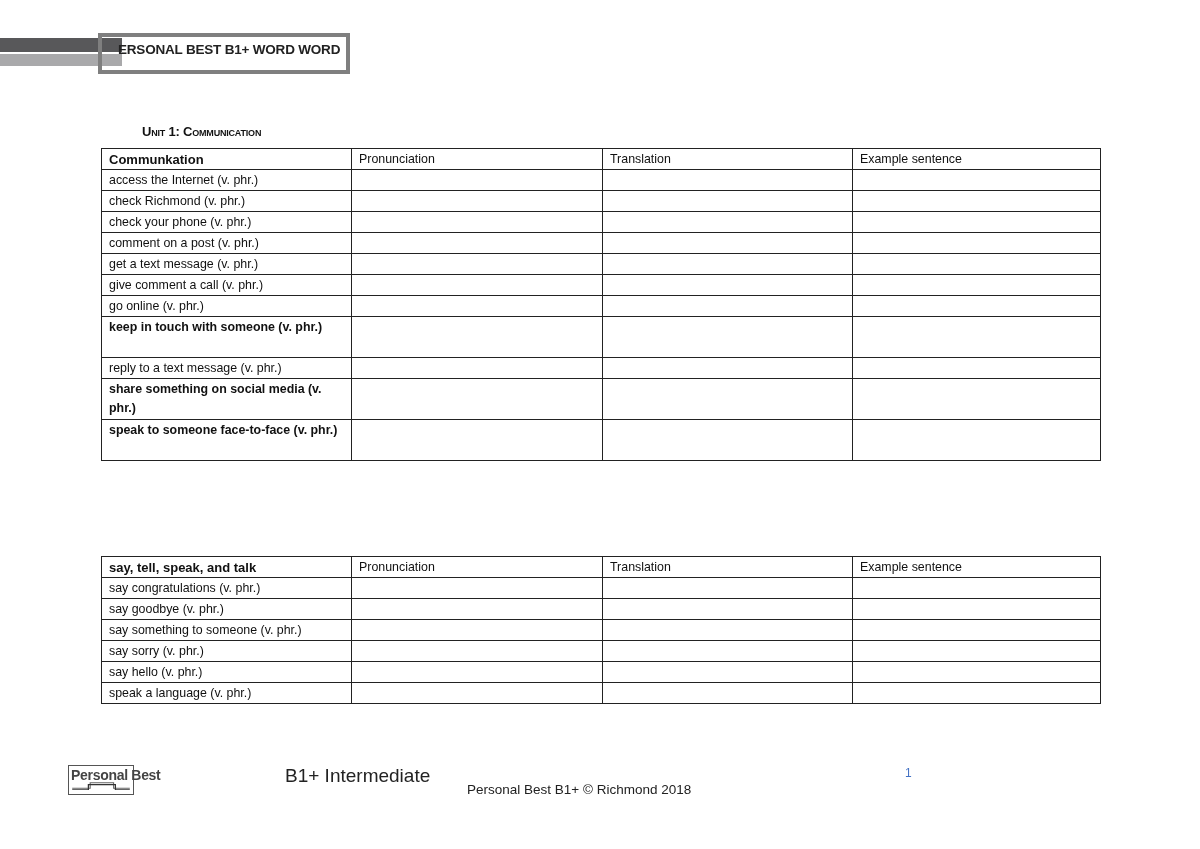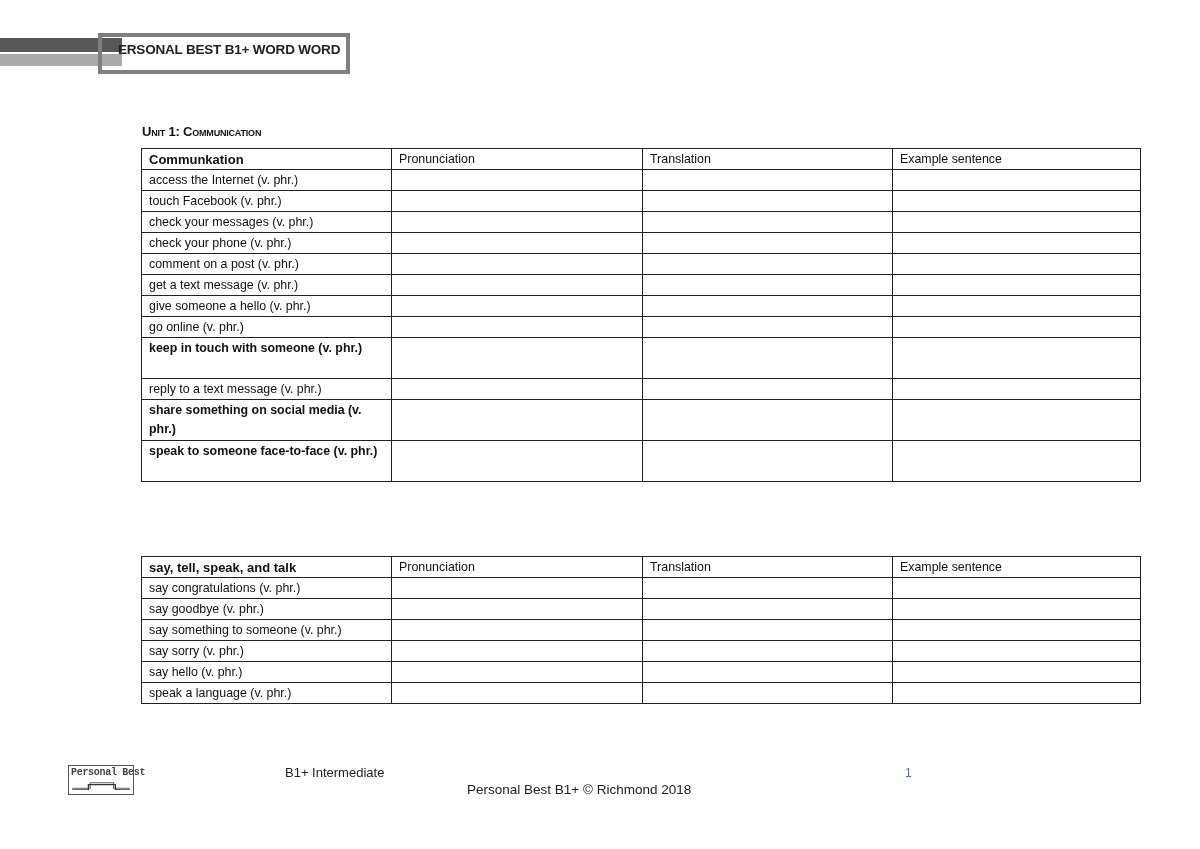--- a/index.html
+++ b/index.html
@@ -2,34 +2,34 @@
 <html><head>
 <meta charset="utf-8">
 <style>
   html, body { margin:0; padding:0; background:#ffffff; }
   body { width:1200px; height:849px; position:relative; overflow:hidden; font-family:"Liberation Sans", sans-serif; color:#111; }
   .hdr-bar-dark { position:absolute; left:0; top:38px; width:122px; height:14px; background:#58585a; }
   .hdr-bar-light { position:absolute; left:0; top:54px; width:122px; height:12px; background:#a9a9ab; }
   .hdr-box { position:absolute; left:98px; top:33px; width:244px; height:33px; border:4px solid #7f7f7f; border-left-width:4px; background:transparent; }
   .hdr-title { position:absolute; left:118px; top:42px; font-size:13.5px; font-weight:bold; color:#222; letter-spacing:-0.2px; white-space:nowrap; }
   .unit-title { position:absolute; left:102px; top:124px; font-size:13px; font-weight:bold; color:#111; font-variant:small-caps; letter-spacing:-0.2px;margin-left:40px; }
-  table.wl { position:absolute; left:101px; border-collapse:collapse; table-layout:fixed; width:1000px;margin-left:40px; }
+  table.wl { position:absolute; left:101px; border-collapse:collapse; table-layout:fixed; width:1000px; }
   table.wl td { border:1px solid #222; font-size:12.4px; line-height:19px; padding:1px 7px 0 7px; vertical-align:top; color:#111; height:19px; overflow:hidden; }
   table.wl td.c0 { width:235px; }
   table.wl td.c1 { width:236px; }
   table.wl td.c2 { width:235px; }
   table.wl tr.head td { font-size:12.4px; }
   table.wl tr.head td.c0 { font-weight:bold; font-size:13px; }
   table.wl tr.tall td { height:39px;font-weight:bold; }
   #t1 { top:148px; }
   #t2 { top:556px; }
   .logo { position:absolute; left:68px; top:765px; width:64px; height:28px; border:1px solid #555; background:#fff; }
-  .logo-text { position:absolute; left:2px; top:1px; font-size:10px; font-weight:bold; color:#444; white-space:nowrap; letter-spacing:-0.3px;font-family:Liberation Mono, monospace; }
+  .logo-text { position:absolute; left:2px; top:1px; font-size:14px; font-weight:bold; color:#444; white-space:nowrap; letter-spacing:-0.3px; }
   .logo-line1 { position:absolute; left:0; top:15px; width:64px; height:9px; }
-  .foot-level { position:absolute; left:285px; top:765px; font-size:13px; color:#222; }
+  .foot-level { position:absolute; left:285px; top:765px; font-size:19px; color:#222; }
   .foot-copy { position:absolute; left:467px; top:782px; font-size:13.5px; color:#222;text-align:center; }
   .foot-page { position:absolute; left:905px; top:766px; font-size:12px; color:#4472c4; }
 </style>
 </head>
 <body>
 
 <div>
   <div class="hdr-bar-dark"></div>
   <div class="hdr-bar-light"></div>
   <div class="hdr-box"></div>
@@ -46,27 +46,21 @@
         <td class="c2">Translation</td>
         <td class="c3">Example sentence</td>
       </tr>
       <tr>
         <td class="c0">access the Internet (v. phr.)</td>
         <td class="c1"></td>
         <td class="c2"></td>
         <td class="c3"></td>
       </tr>
       <tr>
-        <td class="c0">touch Facebook (v. phr.)</td>
-        <td class="c1"></td>
-        <td class="c2"></td>
-        <td class="c3"></td>
-      </tr>
-      <tr>
-        <td class="c0">check your messages (v. phr.)</td>
+        <td class="c0">check Richmond (v. phr.)</td>
         <td class="c1"></td>
         <td class="c2"></td>
         <td class="c3"></td>
       </tr>
       <tr>
         <td class="c0">check your phone (v. phr.)</td>
         <td class="c1"></td>
         <td class="c2"></td>
         <td class="c3"></td>
       </tr>
@@ -76,21 +70,21 @@
         <td class="c2"></td>
         <td class="c3"></td>
       </tr>
       <tr>
         <td class="c0">get a text message (v. phr.)</td>
         <td class="c1"></td>
         <td class="c2"></td>
         <td class="c3"></td>
       </tr>
       <tr>
-        <td class="c0">give someone a hello (v. phr.)</td>
+        <td class="c0">give comment a call (v. phr.)</td>
         <td class="c1"></td>
         <td class="c2"></td>
         <td class="c3"></td>
       </tr>
       <tr>
         <td class="c0">go online (v. phr.)</td>
         <td class="c1"></td>
         <td class="c2"></td>
         <td class="c3"></td>
       </tr>

